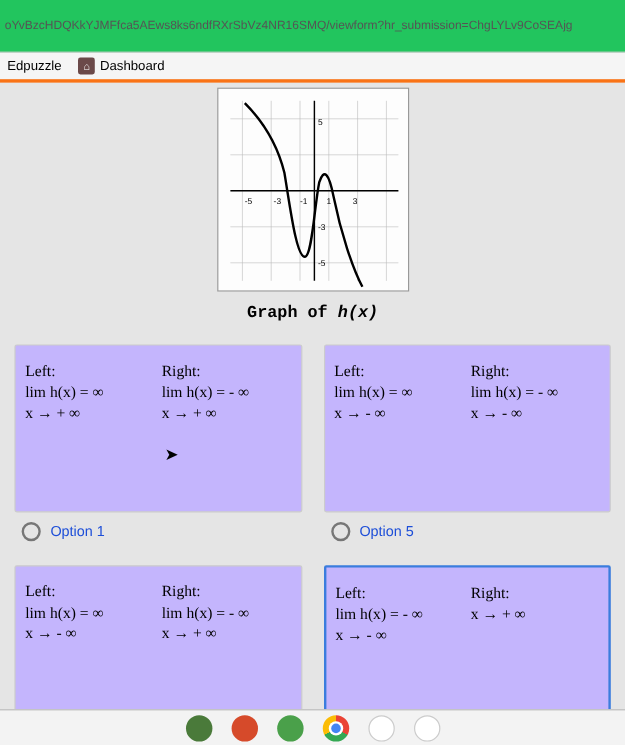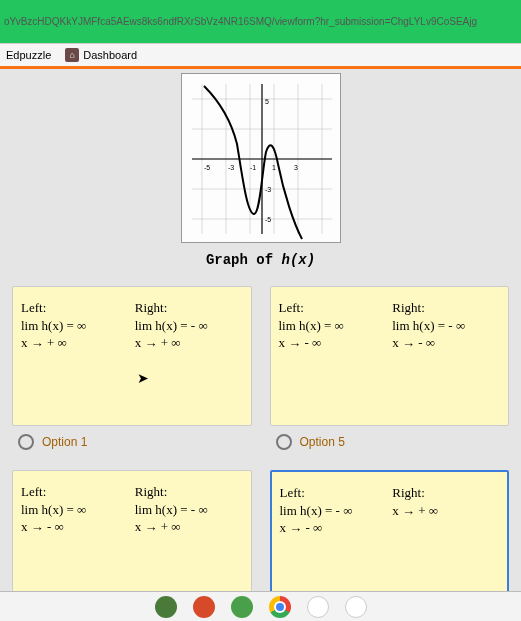--- a/index.html
+++ b/index.html
@@ -57,34 +57,34 @@
     margin-top: 4px;
     font-size: 14px;
   }
   .options {
     padding: 10px 12px;
     display:grid;
     grid-template-columns: 1fr 1fr;
     gap: 16px 18px;
   }
   .option-card {
-    background:#fef9c3;
+    background:#c4b5fd;
     border:1px solid #ccc;
     border-radius:2px;
     padding:12px 8px;
     min-height:140px;
     font-family:"Times New Roman", serif;
     display:flex;
     gap:6px;
     align-items:flex-start;
   }
   .option-card.selected { border:2px solid #3b7ddd; }
   .half { flex:1; font-size:13px; line-height:1.35; }
   .half .lbl { display:block; }
-  .radio-row { display:flex; align-items:center; gap:8px; font-size:12px; color:#a16207; margin-top:-8px; margin-bottom:4px; padding-left:6px;}
+  .radio-row { display:flex; align-items:center; gap:8px; font-size:12px; color:#1d4ed8; margin-top:-8px; margin-bottom:4px; padding-left:6px;}
   .radio-circle {
     width:16px; height:16px; border:2px solid #777; border-radius:50%;
     display:inline-block;
   }
   .taskbar {
     position:absolute; bottom:0; left:0; right:0;
     height:30px; background:#f3f3f3;
     border-top:1px solid #bbb;
     display:flex; align-items:center; justify-content:center; gap:16px;
   }

